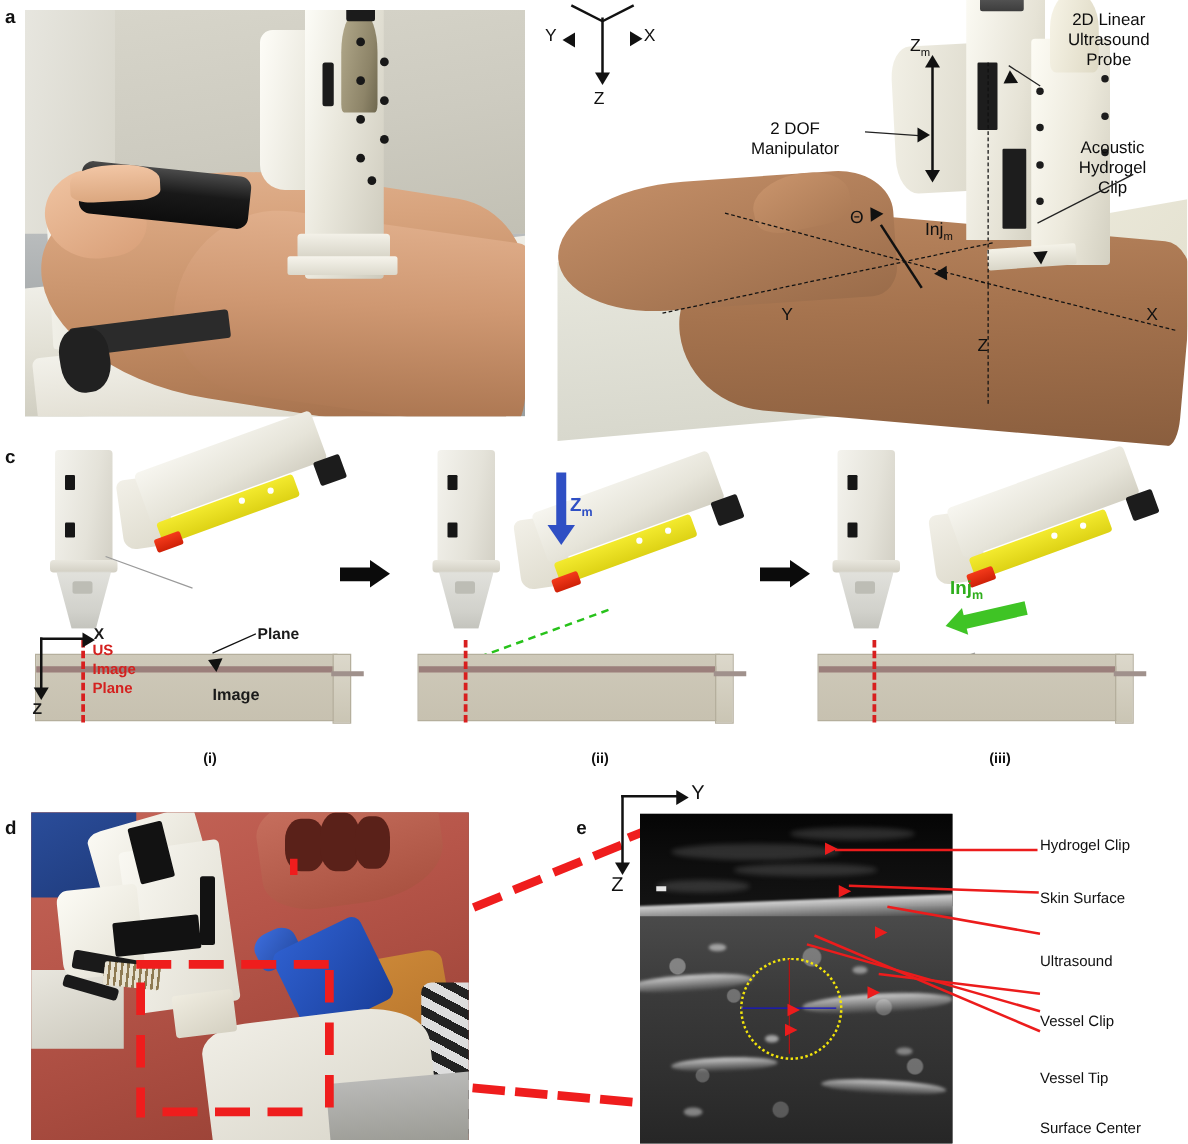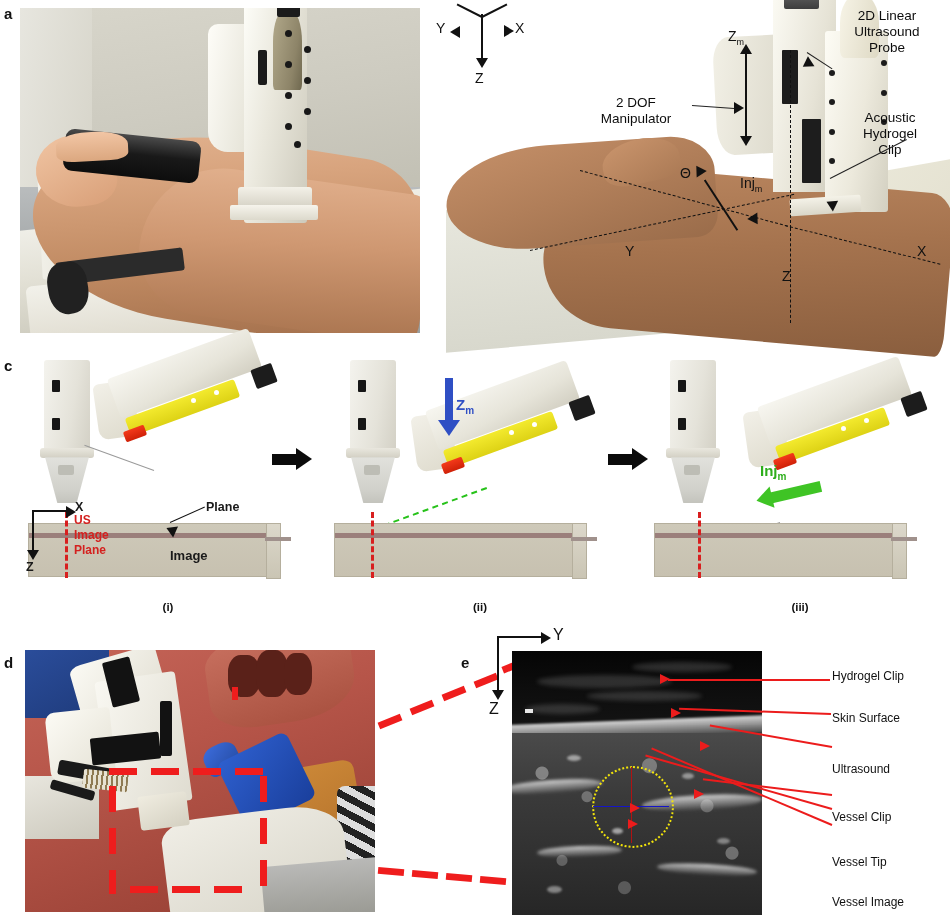--- a/index.html
+++ b/index.html
@@ -879,21 +879,21 @@
     <div class="vesselCircle" style="left:80px; top:115px; width:78px; height:78px;"></div>
     <div class="crossV" style="left:119px; top:116px; height:76px;"></div>
     <div class="crossH" style="left:81px; top:155px; width:76px;"></div>
   </div>
 
   <div class="eLabel" style="left:832px; top:669px;">Hydrogel Clip</div>
   <div class="eLabel" style="left:832px; top:711px;">Skin Surface</div>
   <div class="eLabel" style="left:832px; top:762px;">Ultrasound</div>
   <div class="eLabel" style="left:832px; top:810px;">Vessel Clip</div>
   <div class="eLabel" style="left:832px; top:855px;">Vessel Tip</div>
-  <div class="eLabel" style="left:832px; top:895px;">Vessel Image</div>
+  <div class="eLabel" style="left:832px; top:895px;">Surface Center</div>
 
   <div>
     <div class="redLeader" style="left:668px; top:679px; width:162px;"></div>
     <div class="redHead" style="left:660px; top:674px; transform:rotate(180deg);"></div>
   </div>
   <div>
     <div class="redLeader" style="left:679px; top:713px; width:152px; transform:rotate(2deg);"></div>
     <div class="redHead" style="left:671px; top:708px; transform:rotate(180deg);"></div>
   </div>
   <div>

